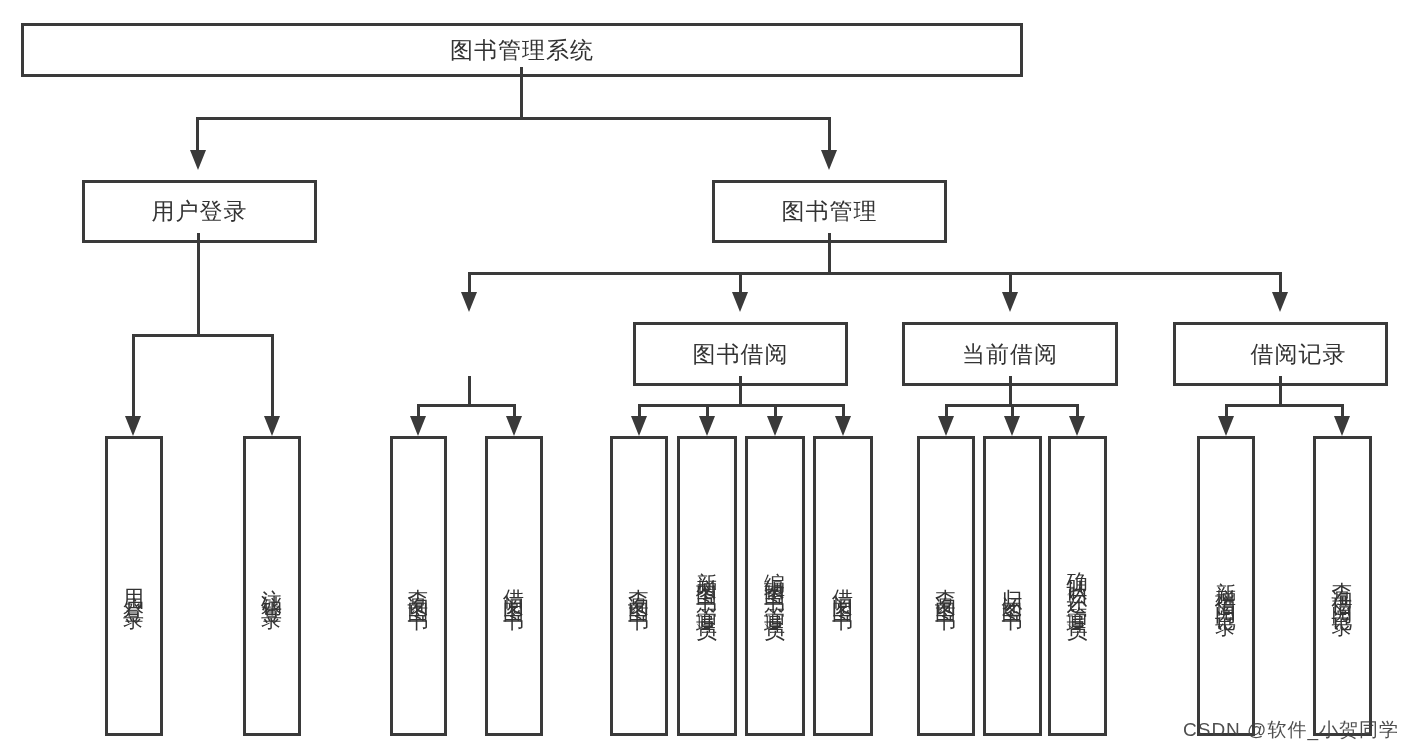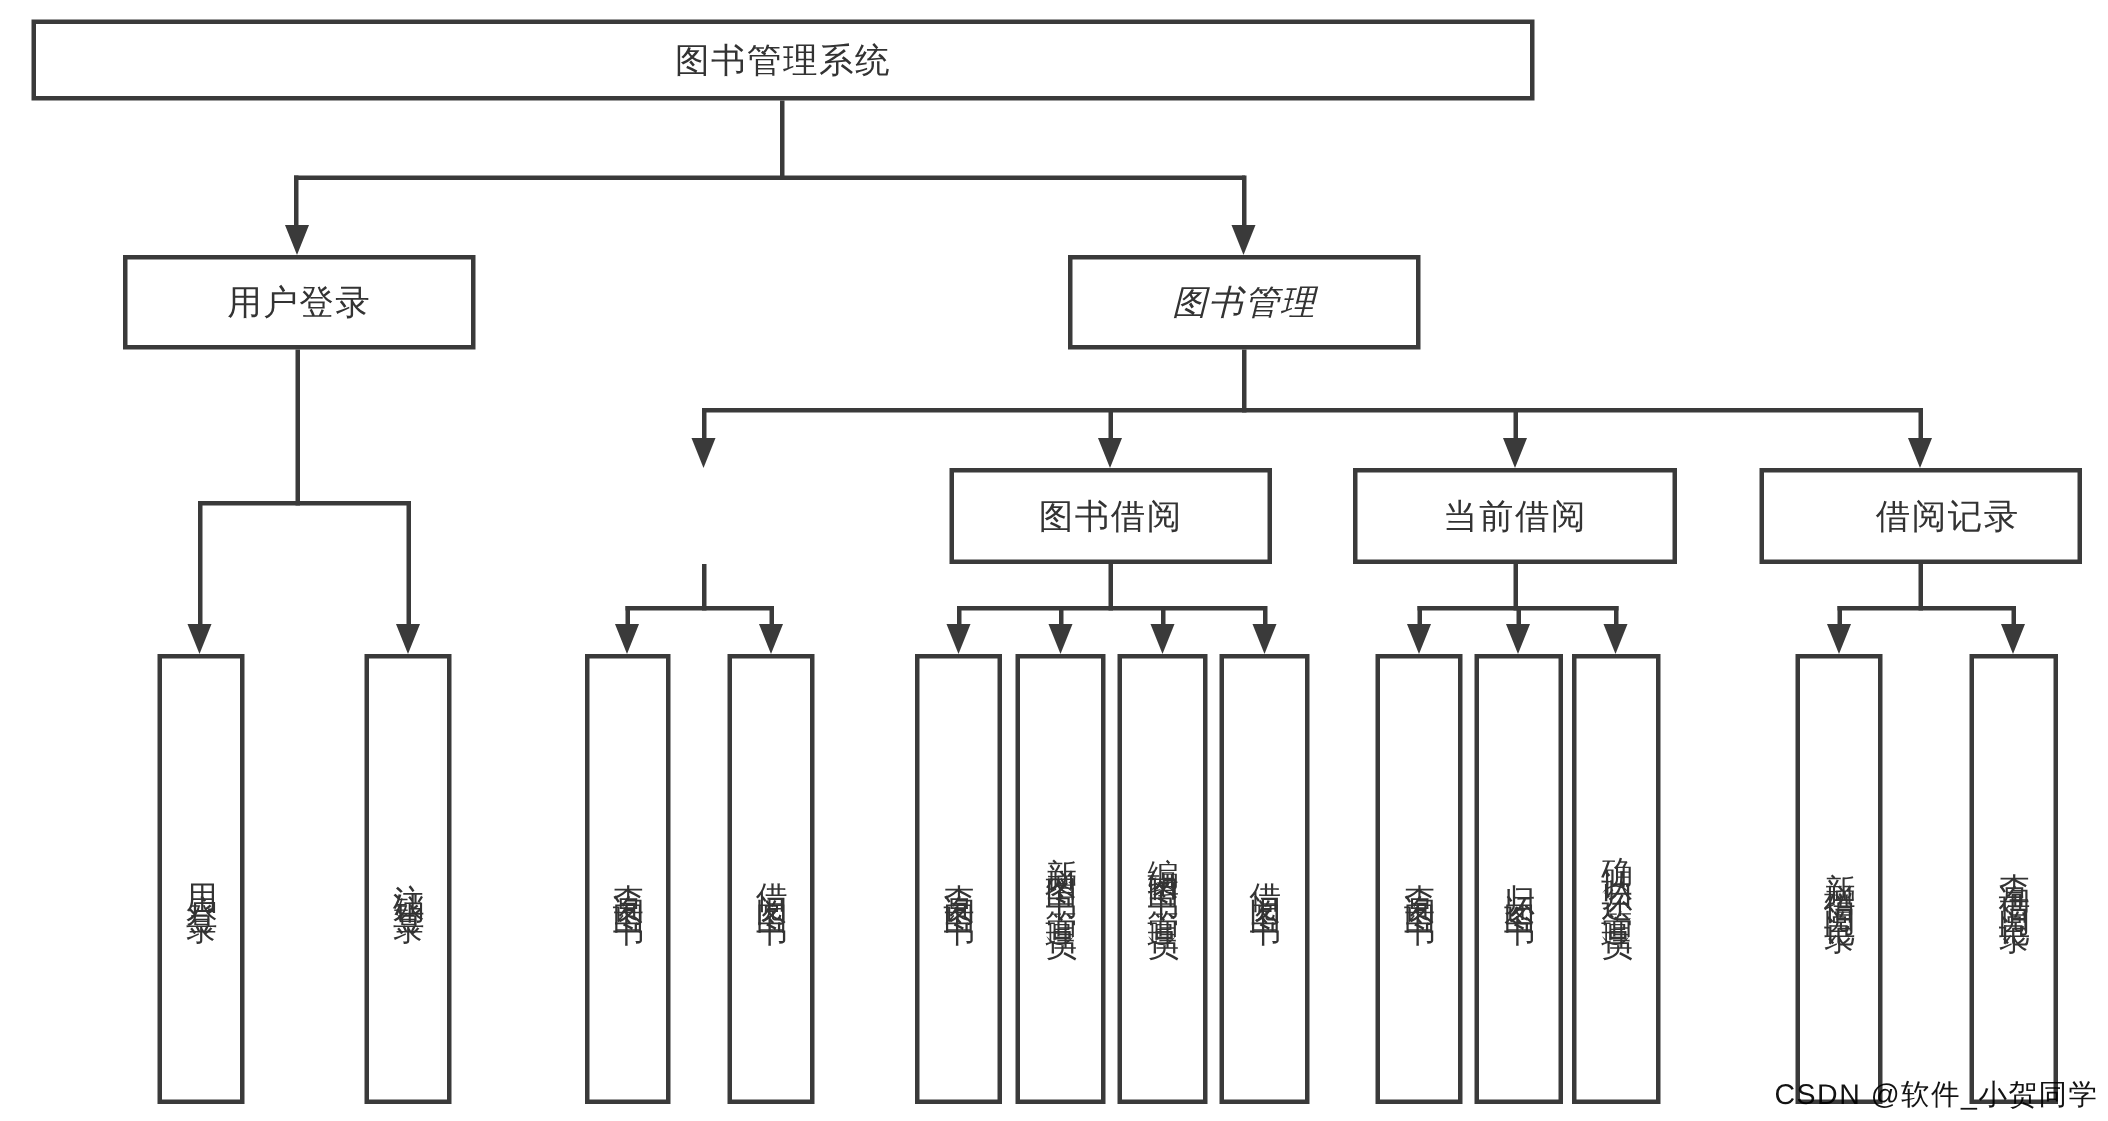--- a/index.html
+++ b/index.html
@@ -3,56 +3,56 @@
 <meta charset="utf-8">
 <style>
   html,body{margin:0;padding:0;background:#ffffff;}
   .stage{
     position:relative;width:1405px;height:747px;background:#ffffff;overflow:hidden;
     font-family:"Liberation Sans","DejaVu Sans",sans-serif;color:#333333;
   }
   .box{
     position:absolute;box-sizing:border-box;border:3px solid #3a3a3a;background:#ffffff;
     display:flex;align-items:center;justify-content:center;
-    font-size:23px;color:#333333;letter-spacing:1px;
+    font-size:23px;color:#333333;letter-spacing:1px;margin-top:10px;
   }
   .leafbox{
     position:absolute;box-sizing:border-box;border:3px solid #3a3a3a;background:#ffffff;
     display:flex;align-items:center;justify-content:center;
   }
   .vtext{
     writing-mode:vertical-rl;text-orientation:mixed;
     font-size:21px;line-height:1;letter-spacing:7px;color:#333333;white-space:nowrap;
   }
   .vline{position:absolute;width:3px;background:#3a3a3a;}
   .hline{position:absolute;height:3px;background:#3a3a3a;}
   .arrow{
     position:absolute;width:0;height:0;
     border-left:8px solid transparent;border-right:8px solid transparent;
     border-top:20px solid #3a3a3a;
   }
   .watermark{
-    position:absolute;left:1183px;top:717px;font-size:19px;color:#000000;
+    position:absolute;left:1183px;top:717px;font-size:19px;color:#404040;
     letter-spacing:1px;opacity:.92;white-space:nowrap;
   }
 </style>
 </head>
 <body>
 
 <div class="stage">
 
   <div class="box" style="left:21px;top:13px;width:1002px;height:54px;">
     <span>图书管理系统</span>
   </div>
 
   <div class="box" style="left:82px;top:170px;width:235px;height:63px;">
     <span>用户登录</span>
   </div>
 
-  <div class="box" style="left:712px;top:170px;width:235px;height:63px;font-style:italic;">
+  <div class="box" style="left:712px;top:170px;width:235px;height:63px;">
     <span>图书管理</span>
   </div>
 
 
   <div class="box" style="left:902px;top:312px;width:216px;height:64px;">
     <span>当前借阅</span>
   </div>
 
   <div class="box" style="left:633px;top:312px;width:215px;height:64px;">
     <span>图书借阅</span>

